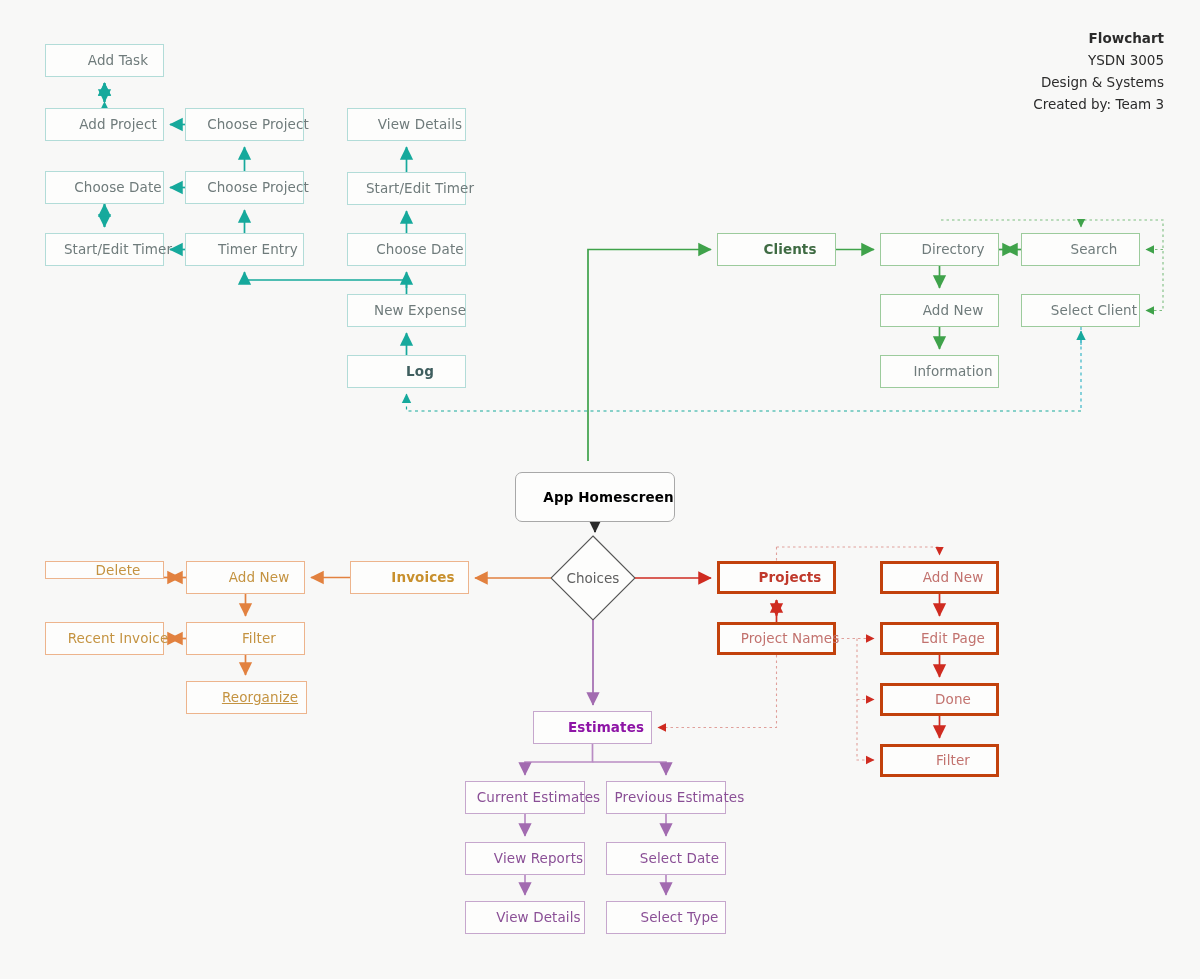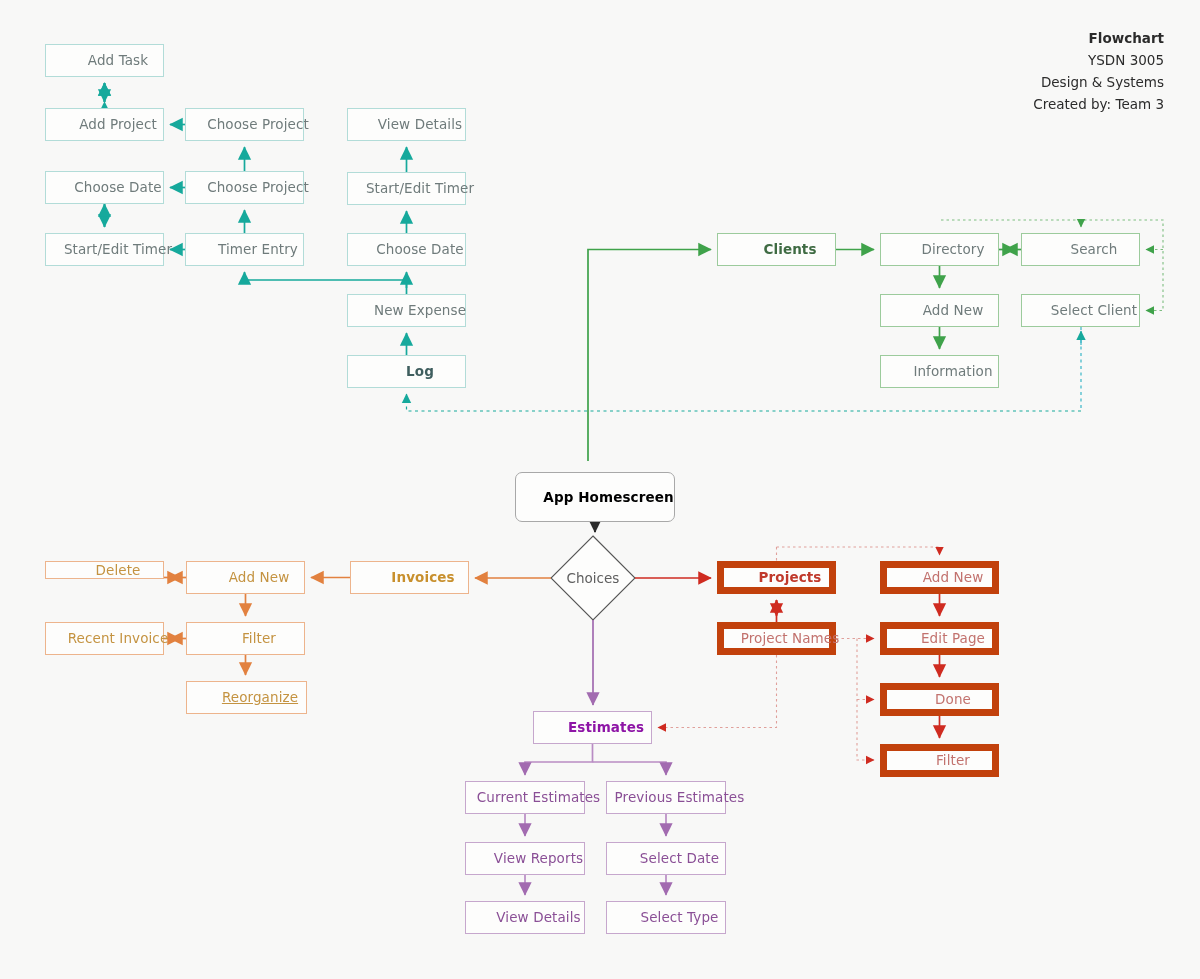--- a/index.html
+++ b/index.html
@@ -27,21 +27,21 @@
   }
   .node.bold{font-weight:bold;}
 
   
   .teal{border:1px solid #b2dcd8;color:#6f7b7b;}
   .teal.bold{color:#3f5e5e;}
   .green{border:1px solid #9ccb9c;color:#6f7b7b;}
   .green.bold{color:#3f6b43;}
   .orange{border:1px solid #edb48c;color:#c49341;}
   .orange.bold{color:#c8902d;}
-  .red{border:7px solid #c2410c;color:#c2726e;text-align:center;}
+  .red{border:3px solid #c2410c;color:#c2726e;text-align:center;}
   .red.bold{color:#c0392b;}
   .purple{border:1px solid #c6a7cd;color:#8a4f96;}
   .purple.bold{color:#8e15a6;}
   .grey{border:1px solid #a8a8a8;color:#5e5e5e;border-radius:7px;}
   .grey.bold{color:#000000;margin-top:11px;}
 
   .diamond-label{
     position:absolute;
     display:flex;align-items:center;justify-content:center;
     font-size:13.5px;color:#5e5e5e;

